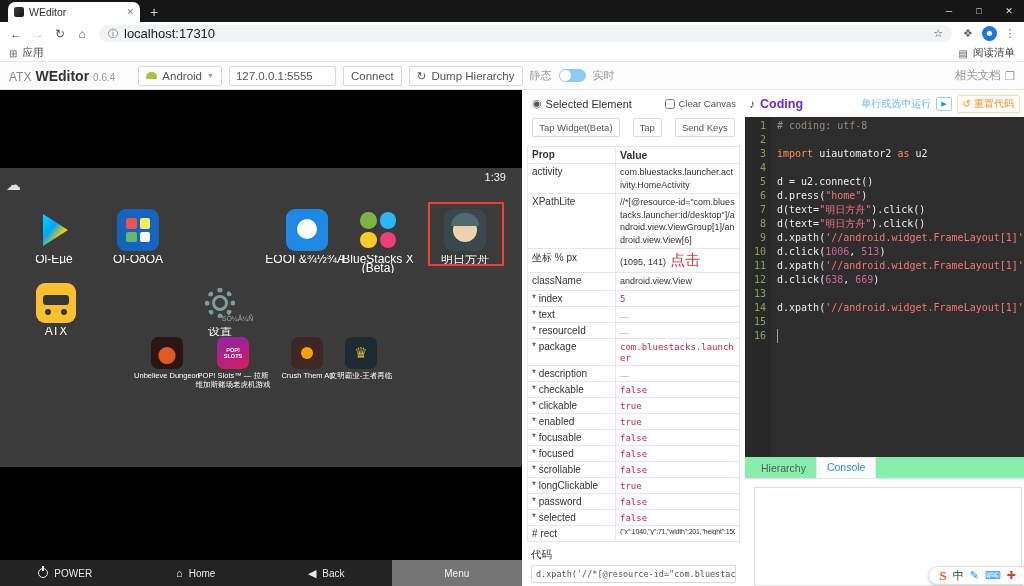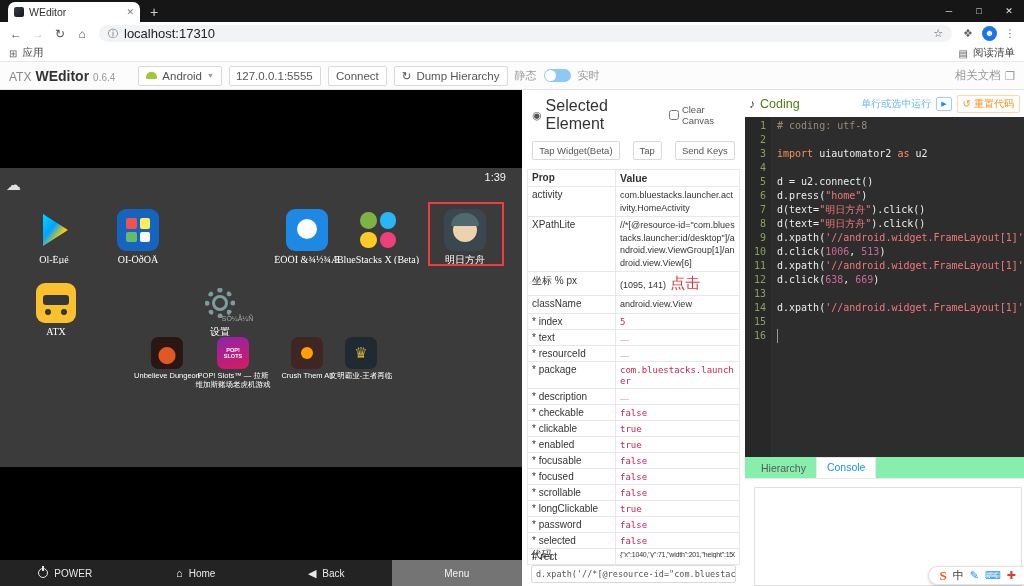--- a/index.html
+++ b/index.html
@@ -39,39 +39,39 @@
   .apptoolbar { height: 28px; background: #fcfcfc; border-bottom: 1px solid #e4e4e4; display: flex;
                 align-items: center; padding: 0 9px; gap: 7px; }
   .brand { display: flex; align-items: baseline; gap: 4px; margin-right: 16px; }
   .brand-prefix { font-size: 12px; color: #8a8a8a; }
   .brand-name { font-size: 14px; font-weight: bold; color: #333; }
   .brand-ver { font-size: 10px; color: #9a9a9a; }
   .ctl { height: 20px; border: 1px solid #d9d9d9; border-radius: 2px; background: #fff; display: flex;
          align-items: center; gap: 5px; padding: 0 7px; font-size: 11.5px; color: #555; }
   .android-head { width: 11px; height: 7px; background: #a4c639; border-radius: 5px 5px 1px 1px; }
   .caret { font-size: 7px; color: #999; }
-  .addr-input { width: 92px; height: 20px; border: 1px solid #d9d9d9; border-radius: 2px; padding: 0 6px;
+  .addr-input { width: 107px; height: 20px; border: 1px solid #d9d9d9; border-radius: 2px; padding: 0 6px;
                 font-size: 11.5px; color: #555; font-family: "Liberation Sans", sans-serif; }
   .mode-label { font-size: 11px; color: #999; }
   .toggle { width: 27px; height: 13px; border-radius: 7px; background: #8ec9f5; position: relative; flex: none; }
   .toggle::after { content: ""; position: absolute; left: 1px; top: 1px; width: 11px; height: 11px;
                    border-radius: 50%; background: #fff; }
   .docs-link { margin-left: auto; font-size: 11.5px; color: #9a9a9a; display: flex; gap: 4px; align-items: center; }
 
   
   .main { position: relative; height: 496px; background: #fff; }
 
   
   .device-panel { position: absolute; left: 0; top: 0; width: 522px; height: 496px; background: #000; }
   .emu-screen { position: absolute; left: 0; top: 78px; width: 522px; height: 299px; background: #3b3b3b; }
   .emu-time { position: absolute; top: 3px; right: 16px; color: #f4f4f4; font-size: 11px; }
   .emu-cloud { position: absolute; top: 8px; left: 6px; color: #e0e0e0; font-size: 15px; }
 
   .app-tile { position: absolute; width: 84px; display: flex; flex-direction: column; align-items: center; gap: 4px; }
-  .tile-label { color: #fff; font-size: 10px; line-height: 9px; text-align: center; max-height: 18px; overflow: hidden; width: 84px; font-family: Liberation Serif, serif; }
+  .tile-label { color: #fff; font-size: 12px; line-height: 9px; text-align: center; max-height: 18px; overflow: hidden; width: 84px; }
   .icon42 { width: 42px; height: 42px; border-radius: 9px; position: relative; flex: none; }
 
   .r1 { top: 41px; }
   .p1 { left: 12px; } .p2 { left: 96px; } .p3 { left: 180px; } .p4 { left: 265px; } .p5 { left: 336px; } .p6 { left: 423px; }
 
   .ic-tiles { background: #1565c0; display: grid; grid-template-columns: 1fr 1fr; gap: 3px; padding: 9px; }
   .ic-tiles span { border-radius: 2px; }
   .ic-tiles span:nth-child(1) { background: #ef5350; } .ic-tiles span:nth-child(2) { background: #ffee58; }
   .ic-tiles span:nth-child(3) { background: #66bb6a; } .ic-tiles span:nth-child(4) { background: #fafafa; }
   .ic-brown { background: #5d4037; }
@@ -120,21 +120,21 @@
                   color: #e8e8e8; font-size: 10px; }
   .emu-nav-item .nicon { font-size: 11px; line-height: 1; }
   .power-glyph { width: 10px; height: 10px; border: 1.5px solid #e8e8e8; border-radius: 50%; position: relative; }
   .power-glyph::before { content: ""; position: absolute; left: 3px; top: -3px; width: 1.5px; height: 5px; background: #e8e8e8; }
   .emu-nav-item.menu-seg { background: #747474; color: #f2f2f2; }
 
   
   .selected-panel { position: absolute; left: 527px; top: 0; width: 213px; height: 496px; background: #fff; }
   .se-header { display: flex; align-items: center; gap: 4px; padding: 7px 4px 3px 5px; }
   .se-icon { font-size: 11px; color: #555; }
-  .se-title { font-size: 16px; color: #333; }
+  .se-title { font-size: 11px; color: #333; }
   .cc { margin-left: auto; display: flex; align-items: center; gap: 3px; font-size: 9.5px; color: #555; }
   .cc input { width: 10px; height: 10px; margin: 0; }
   .se-buttons { display: flex; justify-content: center; gap: 13px; padding: 5px 0 9px; }
   .se-btn { border: 1px solid #d9d9d9; border-radius: 2px; background: #fff; font-size: 9.5px; color: #555;
             padding: 3px 6px; font-family: "Liberation Sans", sans-serif; }
   table.props { width: 100%; border-collapse: collapse; font-size: 10px; color: #333; table-layout: fixed; }
   .props th, .props td { border: 1px solid #e8e8e8; padding: 2px 4px; text-align: left; vertical-align: top; }
   .props th { font-size: 10.5px; font-weight: bold; }
   .props .prop-cell { width: 88px; font-size: 10px; }
   .props .value-cell { word-break: break-all; }
@@ -146,21 +146,21 @@
   .code-area { position: absolute; left: 4px; right: 4px; bottom: 3px; }
   .code-label { font-size: 10.5px; color: #333; margin-bottom: 3px; }
   .code-input { border: 1px solid #d9d9d9; border-radius: 2px; background: #fff; padding: 3px 4px;
                 font-family: "DejaVu Sans Mono", monospace; font-size: 8.5px; color: #555;
                 white-space: nowrap; overflow: hidden; height: 18px; }
 
   
   .coding-panel { position: absolute; left: 745px; top: 0; width: 279px; height: 496px; background: #fff; }
   .cd-header { display: flex; align-items: center; gap: 5px; height: 27px; padding: 0 4px; }
   .cd-icon { font-size: 12px; color: #444; }
-  .cd-title { font-size: 12.5px; color: #4d7c0f; }
+  .cd-title { font-size: 12.5px; color: #6d28d9; font-weight: bold; }
   .cd-actions { margin-left: auto; display: flex; align-items: center; gap: 5px; }
   .run-sel { color: #6fb3f2; font-size: 10px; }
   .mini-btn { border: 1px solid #9ed0f5; color: #1890ff; border-radius: 2px; background: #fff;
               font-size: 7px; padding: 2px 4px; }
   .reset-btn { border: 1px solid #ffd8a8; color: #fa8c16; border-radius: 2px; background: #fff;
                font-size: 10px; padding: 1px 5px; display: flex; align-items: center; gap: 3px; }
   .editor { position: absolute; left: 0; top: 27px; width: 279px; height: 340px; background: #2d2d2d;
             display: flex; font-family: "DejaVu Sans Mono", monospace; font-size: 10px; line-height: 14px; overflow: hidden; }
   .gutter { width: 26px; background: #282828; color: #86a25c; text-align: right; padding: 2px 5px 0 0; flex: none; }
   .codebox { flex: 1; color: #ececec; padding: 2px 0 0 6px; white-space: pre; overflow: hidden; }

